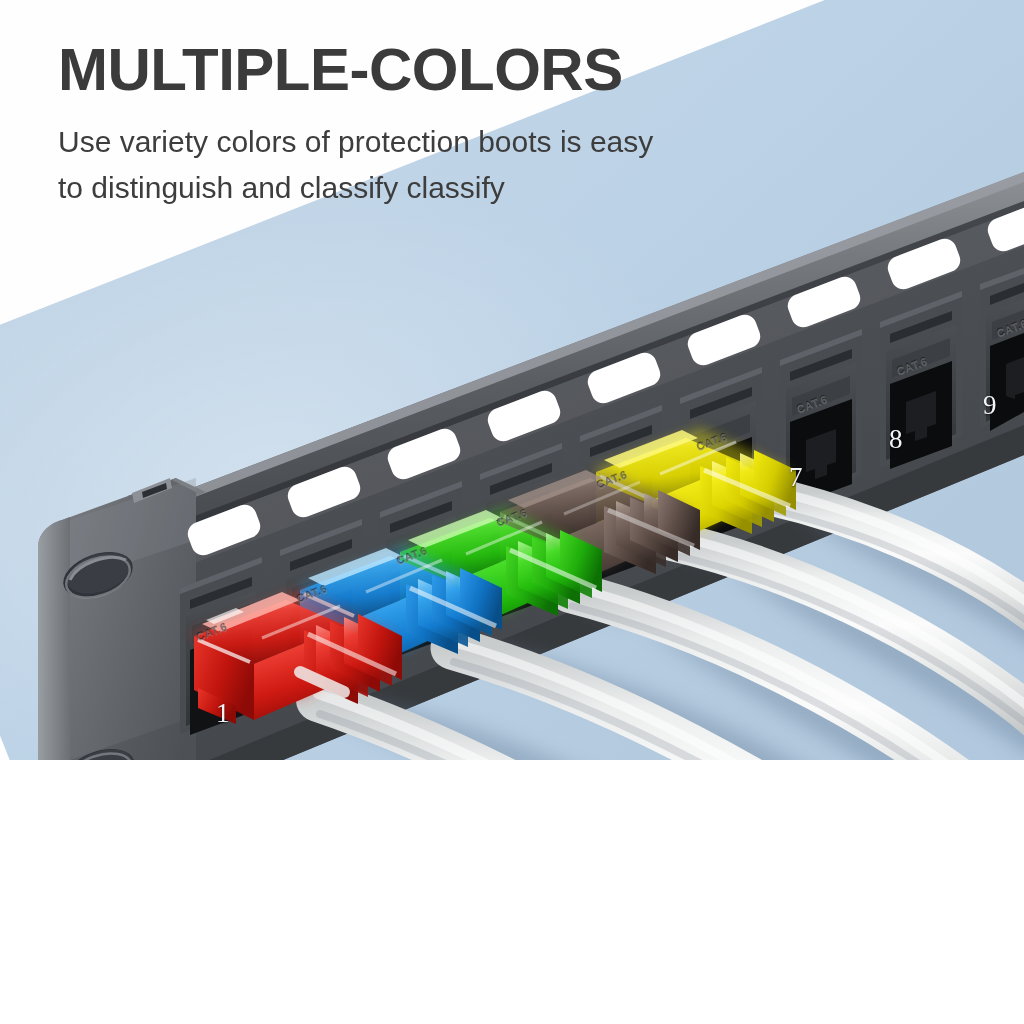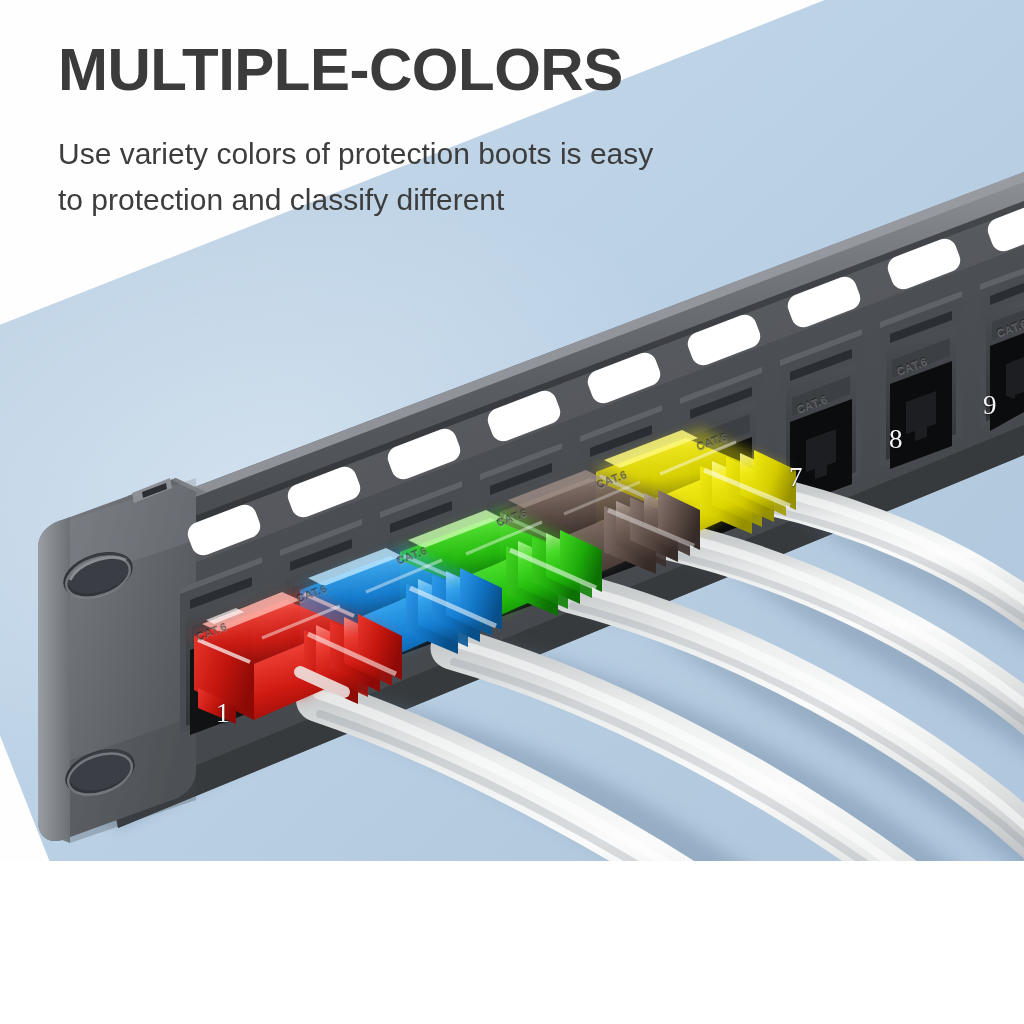--- a/index.html
+++ b/index.html
@@ -5,21 +5,21 @@
   * { margin:0; padding:0; box-sizing:border-box; }
   html,body { width:1024px; height:1024px; }
   body {
     font-family:"Liberation Sans", sans-serif;
     background:#ffffff;
     overflow:hidden;
     position:relative;
   }
   #stage {
     position:absolute; inset:0;
-    width:1024px; height:861px;
+    width:1024px; height:760px;
     overflow:hidden;
     background:#ffffff;
   }
 
   
   .bg-white { position:absolute; inset:0; background:#fefefe; }
   .bg-blue {
     position:absolute;
     left:-140px; top:380px;
     width:1500px; height:1100px;
@@ -37,21 +37,21 @@
     pointer-events:none;
   }
 
   
   .textblock { position:absolute; left:58px; top:36px; width:800px; z-index:40; }
   .headline {
     font-size:60px; font-weight:bold; letter-spacing:-0.5px;
     color:#3b3b3b; line-height:1.12; white-space:nowrap;
   }
   .subtext {
-    margin-top:28px;
+    margin-top:16px;
     font-size:30px; font-weight:normal;
     color:#3d3d3d; line-height:1.52;
     max-width:760px;
   }
   .subtext .ln { display:block; }
 
   
   #panel-wrap {
     position:absolute; left:0; top:0; width:1024px; height:1024px;
     z-index:20; pointer-events:none;
@@ -83,21 +83,21 @@
 <div id="stage">
 
   <div class="bg-white"></div>
   <div class="bg-blue"></div>
   <div class="bg-blue-shade"></div>
 
   <div class="textblock">
     <div class="headline">MULTIPLE-COLORS</div>
     <div class="subtext">
       <span class="ln">Use variety colors of protection boots is easy</span>
-      <span class="ln">to protection and classify different</span>
+      <span class="ln">to distinguish and classify classify</span>
     </div>
   </div>
 
   <div class="cables-layer">
     <svg width="1024" height="1024" viewBox="0 0 1024 1024">
       <defs>
         <linearGradient id="cabGrad" x1="0" y1="0" x2="0" y2="1">
           <stop offset="0%" stop-color="#c9cccd"></stop>
           <stop offset="18%" stop-color="#eceeee"></stop>
           <stop offset="42%" stop-color="#fbfbfb"></stop>

